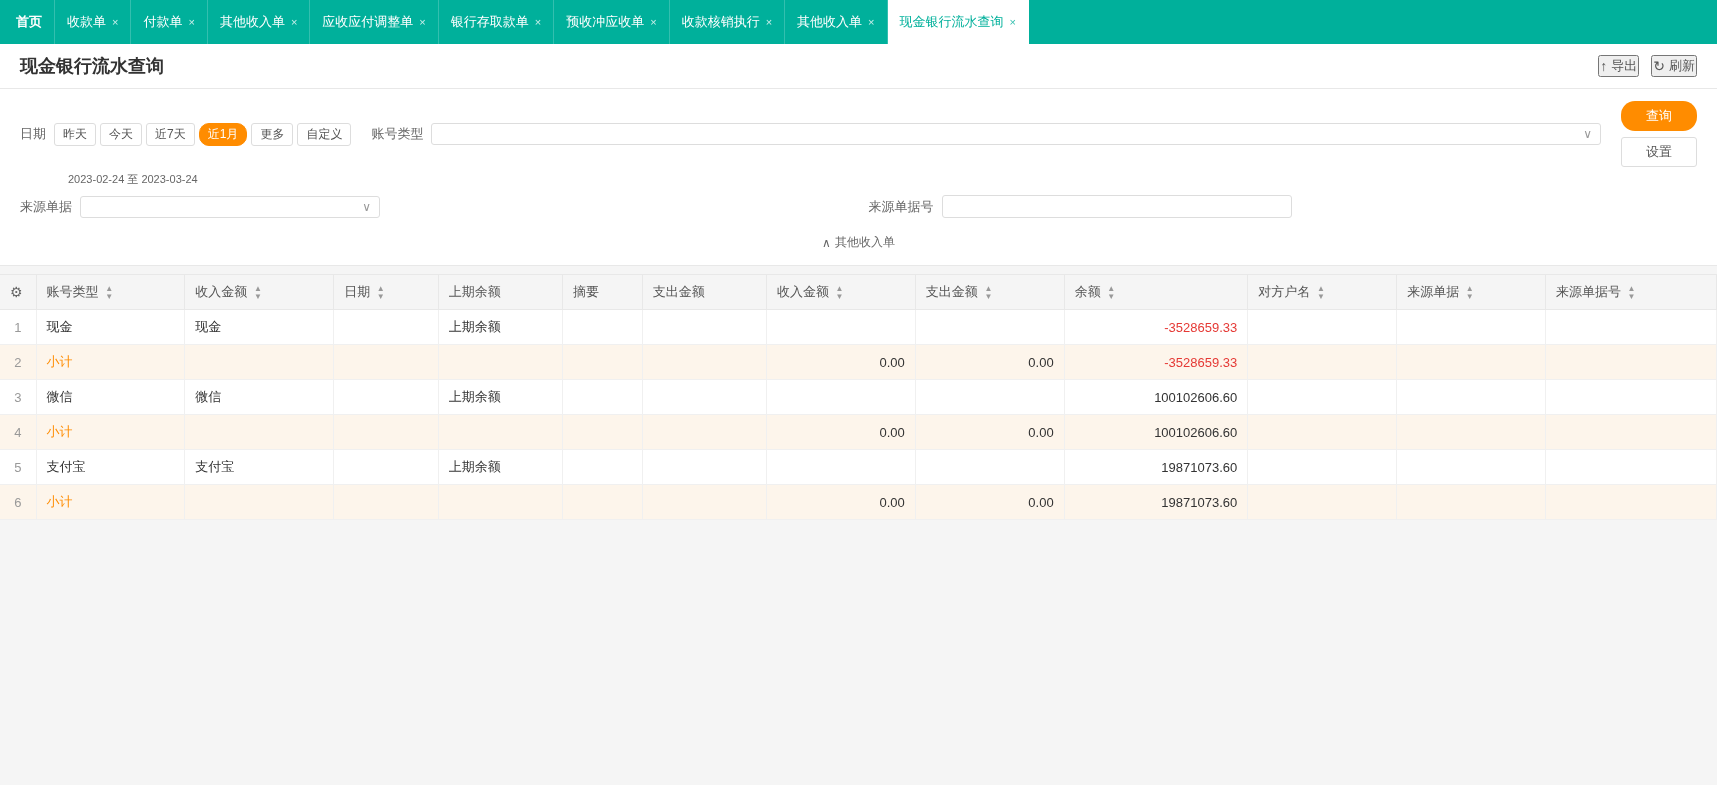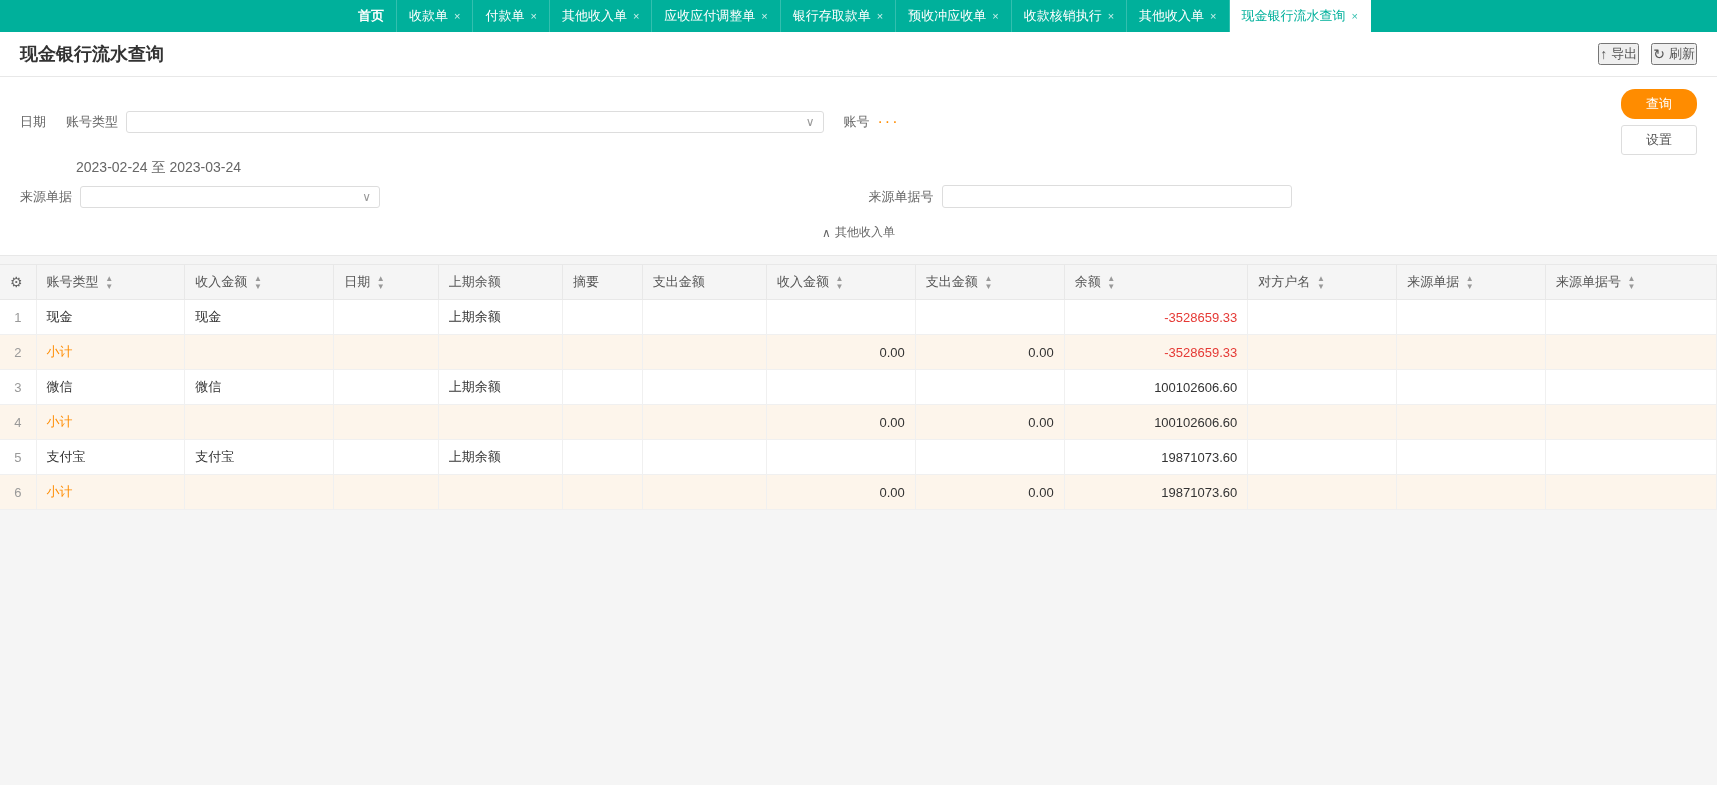--- a/index.html
+++ b/index.html
@@ -3,24 +3,23 @@
   <meta charset="utf-8">
   <style>
     * { box-sizing: border-box; margin: 0; padding: 0; }
     body { font-family: 'Microsoft YaHei', Arial, sans-serif; font-size: 13px; background: #f5f5f5; color: #333; }
 
     
     .top-nav {
       background: #00b09b;
       display: flex;
       align-items: center;
-      height: 32px;
+      height: 44px;
       padding: 0 4px;
       overflow: hidden;
-      justify-content: center;
     }
     .nav-tab {
       display: flex;
       align-items: center;
       height: 100%;
       padding: 0 12px;
       color: #fff;
       font-size: 13px;
       cursor: pointer;
       white-space: nowrap;
@@ -98,23 +97,23 @@
       background: #fff;
       color: #555;
     }
     .date-btn.active {
       background: #ff8c00;
       color: #fff;
       border-color: #ff8c00;
       border-radius: 10px;
     }
     .date-range {
-      font-size: 14px;
+      font-size: 11px;
       color: #666;
-      margin-left: 20px;
+      margin-left: 12px;
     }
     .filter-select {
       display: flex;
       align-items: center;
       border: 1px solid #ddd;
       border-radius: 3px;
       padding: 3px 8px;
       min-width: 200px;
       cursor: pointer;
       background: #fff;
@@ -283,34 +282,38 @@
       <span>刷新</span>
     </button>
   </div>
 </div>
 
 <div class="filter-area">
   <div class="filter-row">
 
     <div class="filter-group">
       <span class="filter-label">日期</span>
+      <div class="date-options">
+        <button class="date-btn">昨天</button>
+        <button class="date-btn">今天</button>
+        <button class="date-btn">近7天</button>
+        <button class="date-btn active">近1月</button>
+        <button class="date-btn">更多</button>
+        <button class="date-btn">自定义</button>
+      </div>
     </div>
 
     <div class="filter-group" style="flex:1;">
       <span class="filter-label">账号类型</span>
       <div class="filter-select" style="flex:1;">
         <span></span>
         <span>∨</span>
       </div>
     </div>
 
-    <div class="filter-group" style="flex:1;">
-      <span class="filter-label">账号</span>
-      <span class="dots-btn">···</span>
-    </div>
 
     <div style="display:flex;flex-direction:column;gap:6px;margin-left:auto;">
       <button class="query-btn">查询</button>
       <button class="setting-btn">设置</button>
     </div>
   </div>
 
   <div style="margin-left:36px;margin-top:-6px;margin-bottom:8px;">
     <span class="date-range">2023-02-24 至 2023-03-24</span>
   </div>

